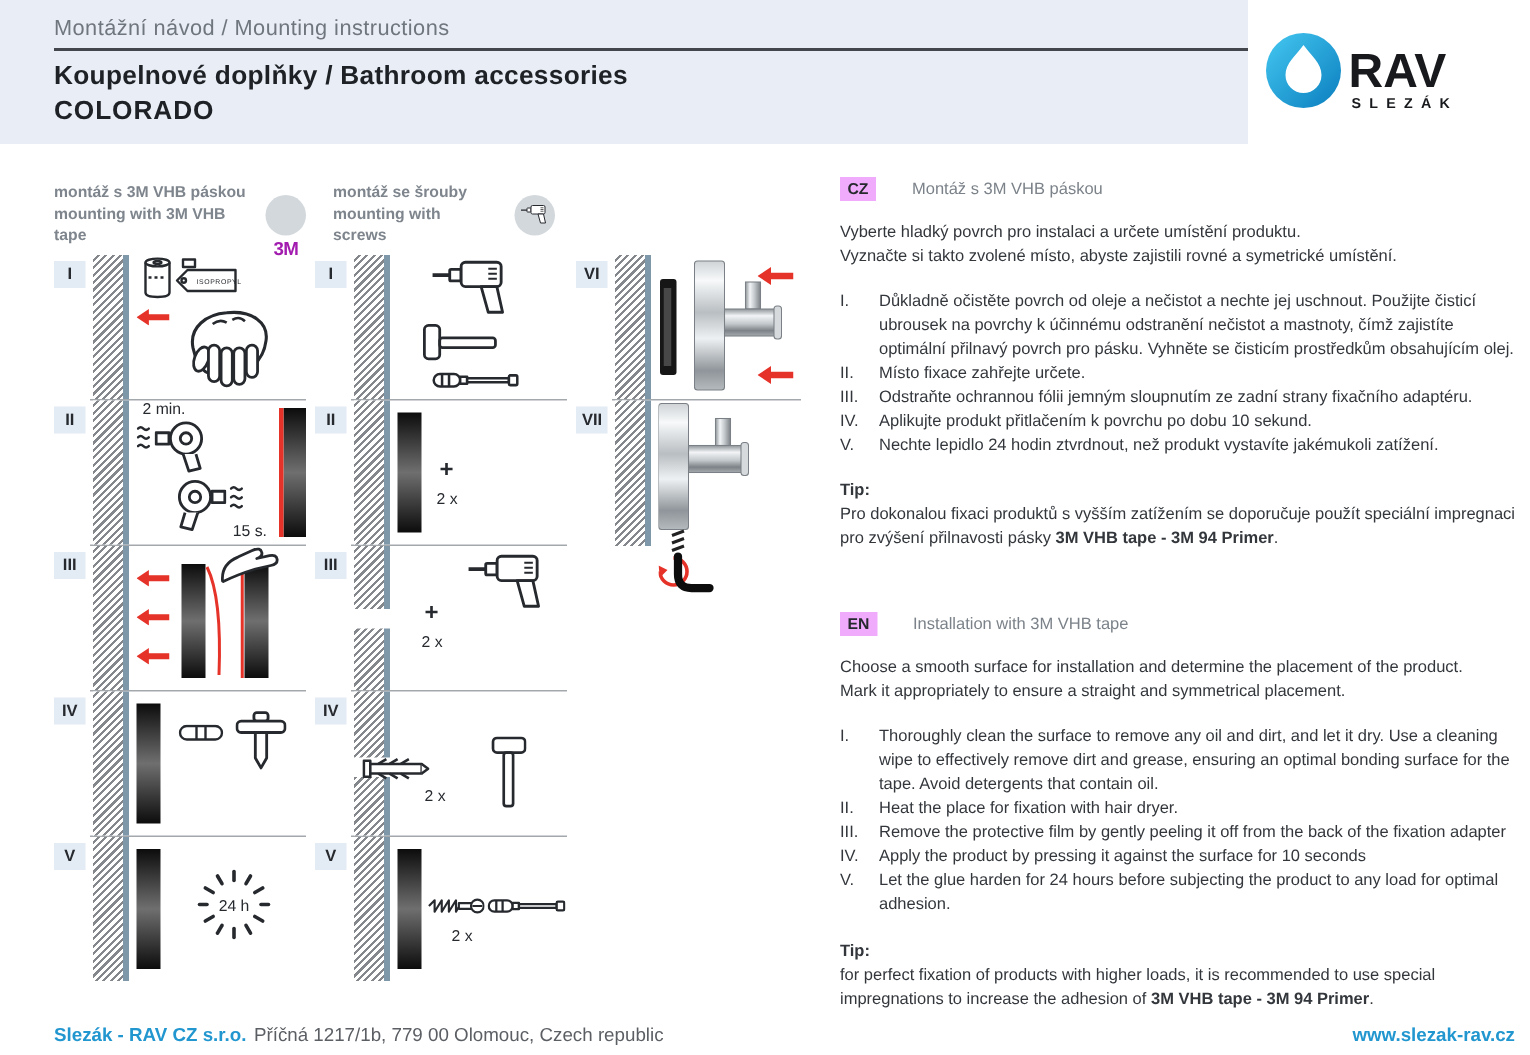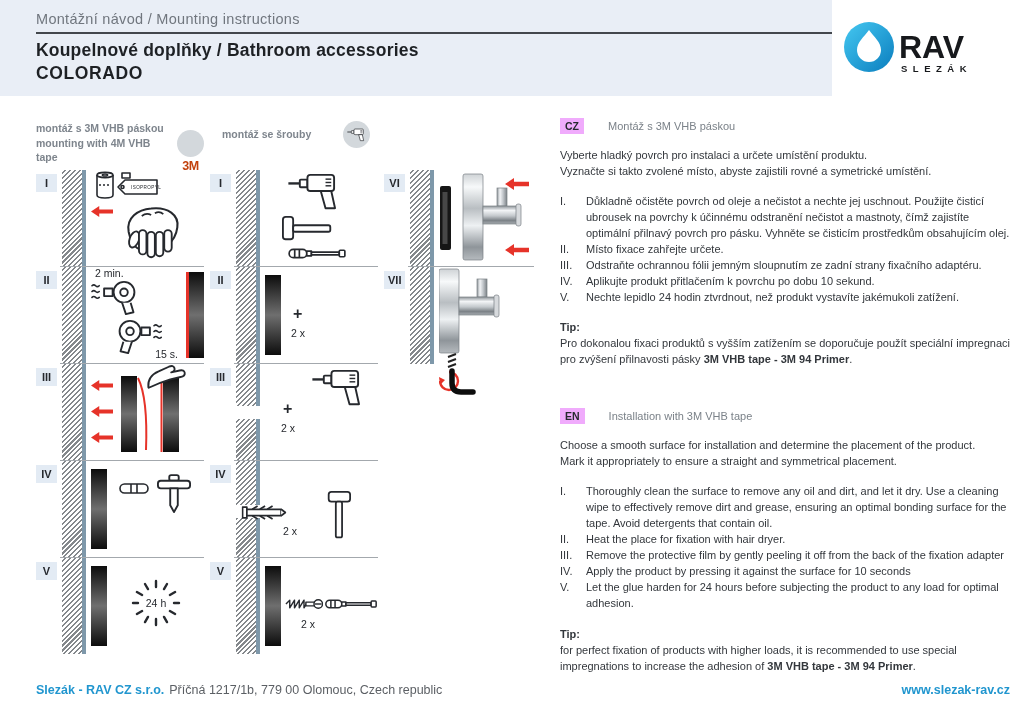--- a/index.html
+++ b/index.html
@@ -14,21 +14,21 @@
               display:flex; align-items:center; justify-content:center; }
   .small-title { position:absolute; left:36px; top:11px; font-size:14.5px; color:#70767e; letter-spacing:0.3px; }
   .title-rule { position:absolute; left:36px; top:32px; width:796px; border-top:2px solid #43474d; }
   .main-title { position:absolute; left:36px; top:40px; font-size:17.5px; font-weight:700; color:#1e2125; letter-spacing:0.2px; }
   .sub-title  { position:absolute; left:36px; top:63px; font-size:17.5px; font-weight:700; color:#1e2125; letter-spacing:0.6px; }
   
   .mhead { position:absolute; top:121px; display:flex; align-items:center; gap:11px; }
   .mlabel { font-size:10.5px; line-height:1.4; color:#7e858d; font-weight:600; }
   .badge { width:27px; height:27px; border-radius:50%; background:#d3d8dc;
            display:flex; align-items:center; justify-content:center; flex-shrink:0; }
-  .badge-3m span { color:#c2410c; font-weight:800; font-size:12.5px; letter-spacing:-0.5px;margin-top:45px; }
+  .badge-3m span { color:#a21caf; font-weight:800; font-size:12.5px; letter-spacing:-0.5px;margin-top:45px; }
   
   .col { position:absolute; top:170px; }
   .step { position:relative; height:96px; }
   .step.tall { height:135px; }
   .divider { height:1px; background:#a3a8ad; margin-left:24px; }
   .step-label { position:absolute; left:0; top:4px; min-width:21px; height:18px; padding:0 4px;
                 background:#e3ebf4; font-weight:700; font-size:11px; color:#26292e;
                 display:flex; align-items:center; justify-content:center; }
   .wall { position:absolute; left:26px; top:0; bottom:0; width:24px;
           border-right:4px solid #7e98aa;
@@ -203,29 +203,30 @@
       <path d="M27 11 C32 18 39 23 39 31 A12 12 0 0 1 15 31 C15 23 22 18 27 11 Z" fill="#ffffff"></path>
     </g>
     <text x="57" y="39" font-size="32" font-weight="bold" fill="#17191c">RAV</text>
     <text x="59" y="53" font-size="9.5" font-weight="bold" letter-spacing="5.5" fill="#17191c">SLEZÁK</text>
   </svg>
 </div>
 
 <div class="mhead" style="left:36px; width:168px; justify-content:space-between;">
   <div class="mlabel">
     <div>montáž s 3M VHB páskou</div>
-    <div>mounting with 4M VHB tape</div>
+    <div>mounting with 3M VHB tape</div>
   </div>
   <div class="badge badge-3m">
     <span>3M</span>
   </div>
 </div>
 <div class="mhead" style="left:222px; width:148px; justify-content:space-between;">
   <div class="mlabel">
     <div>montáž se šrouby</div>
+    <div>mounting with screws</div>
   </div>
   <div class="badge">
     <svg width="20" height="14" viewBox="0 0 20 14">
         <use href="#drill" width="20" height="14"></use>
       </svg>
   </div>
 </div>
 
 <div class="col" style="left:36px; width:168px;">
 

